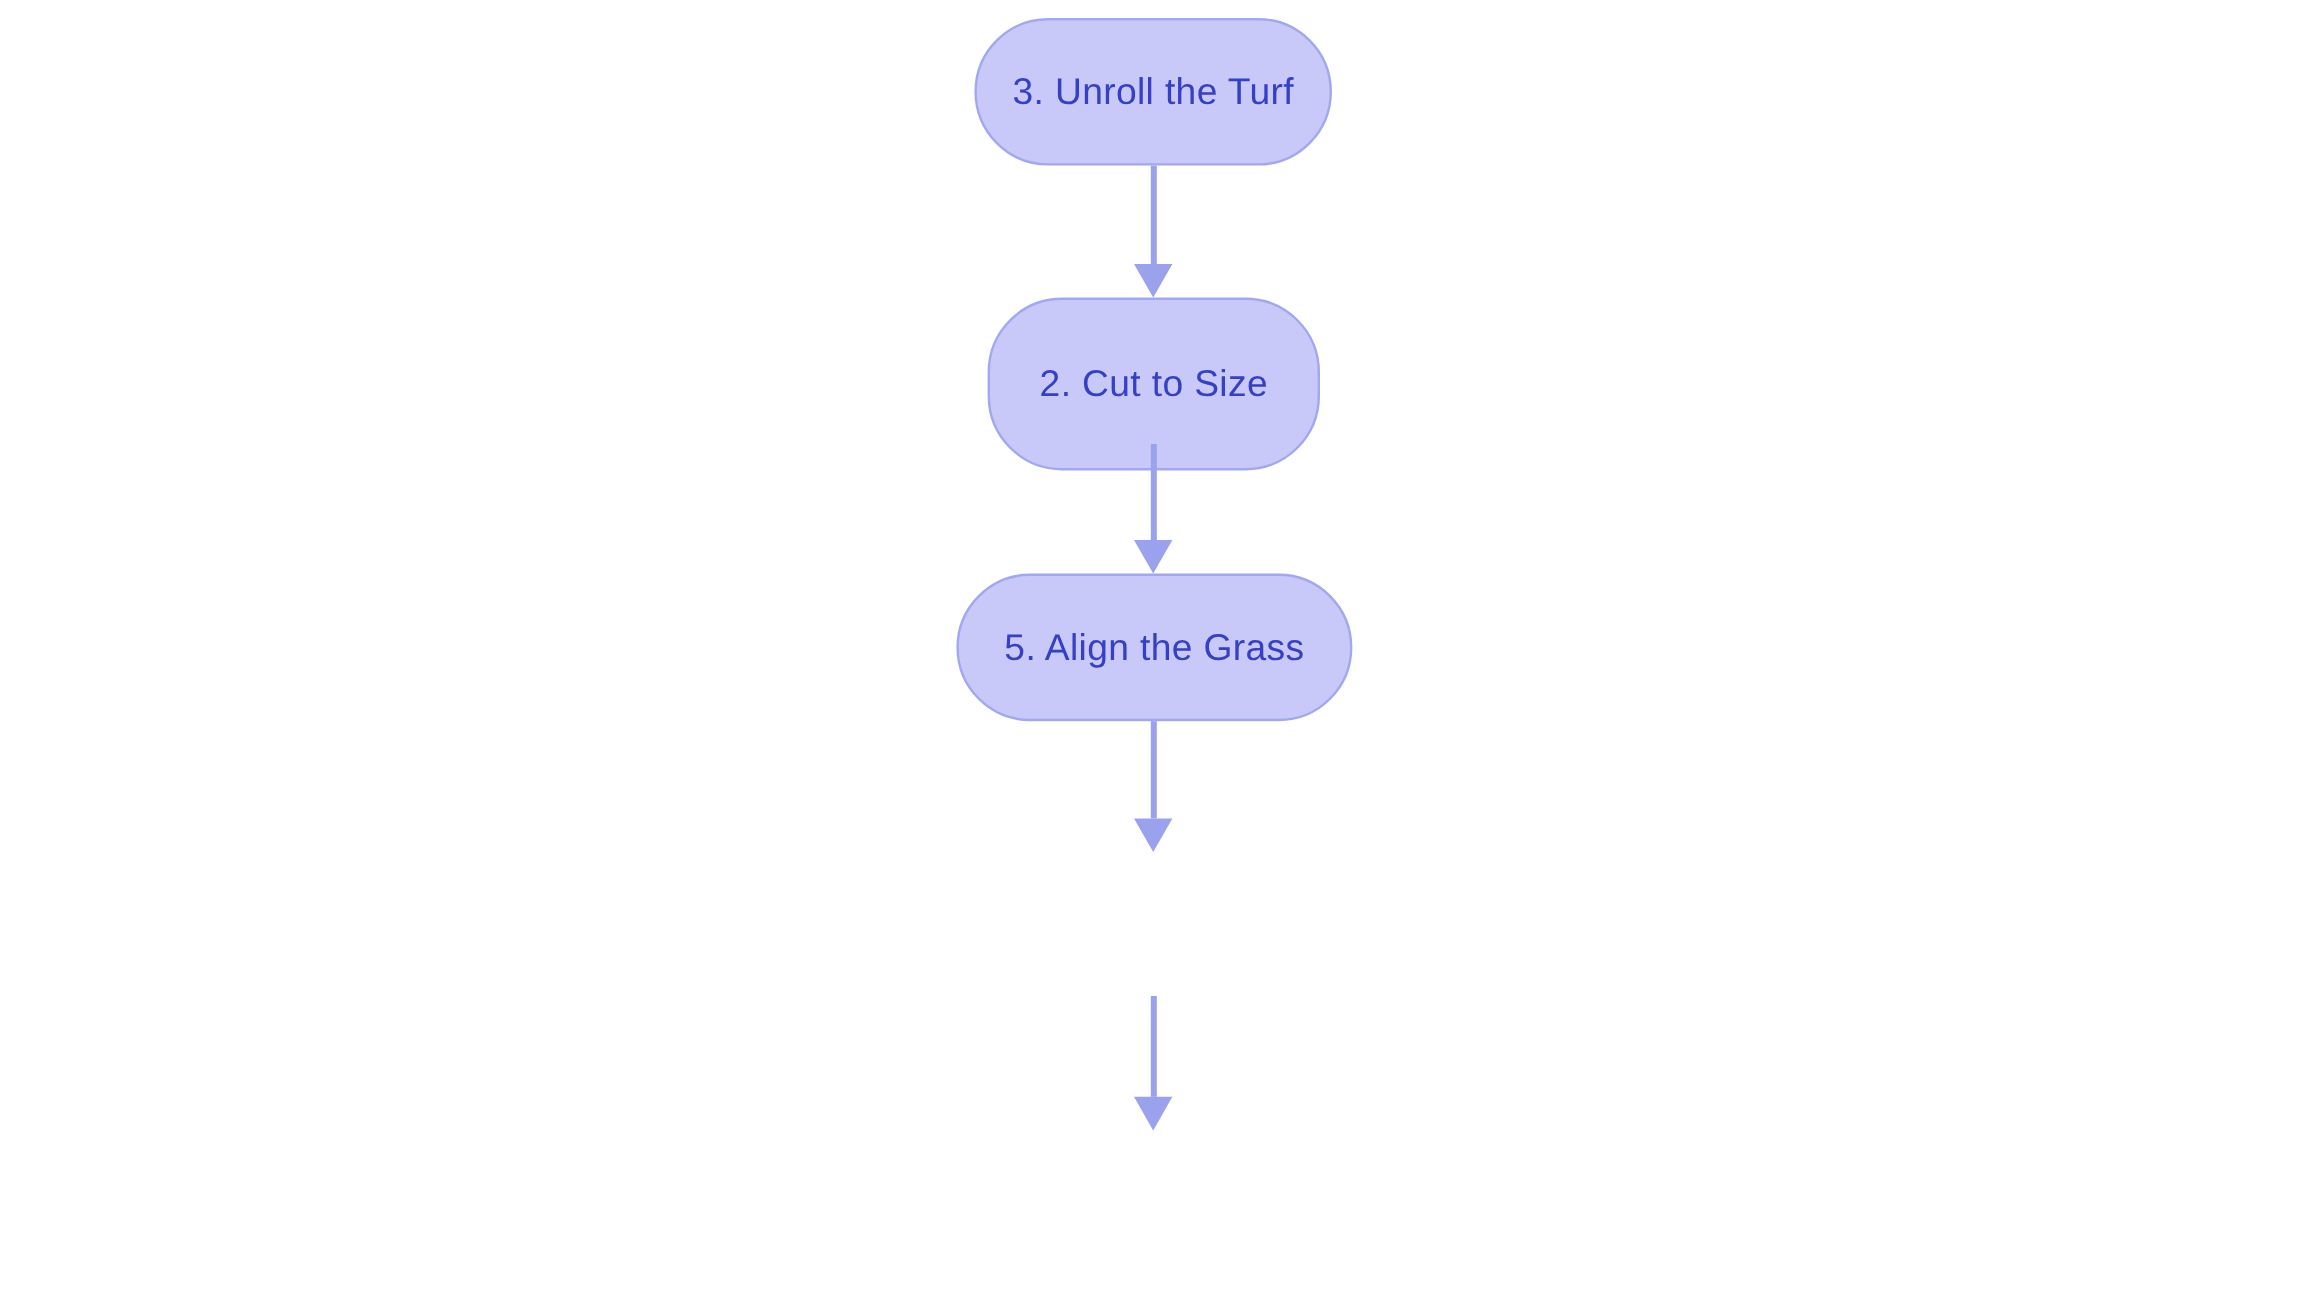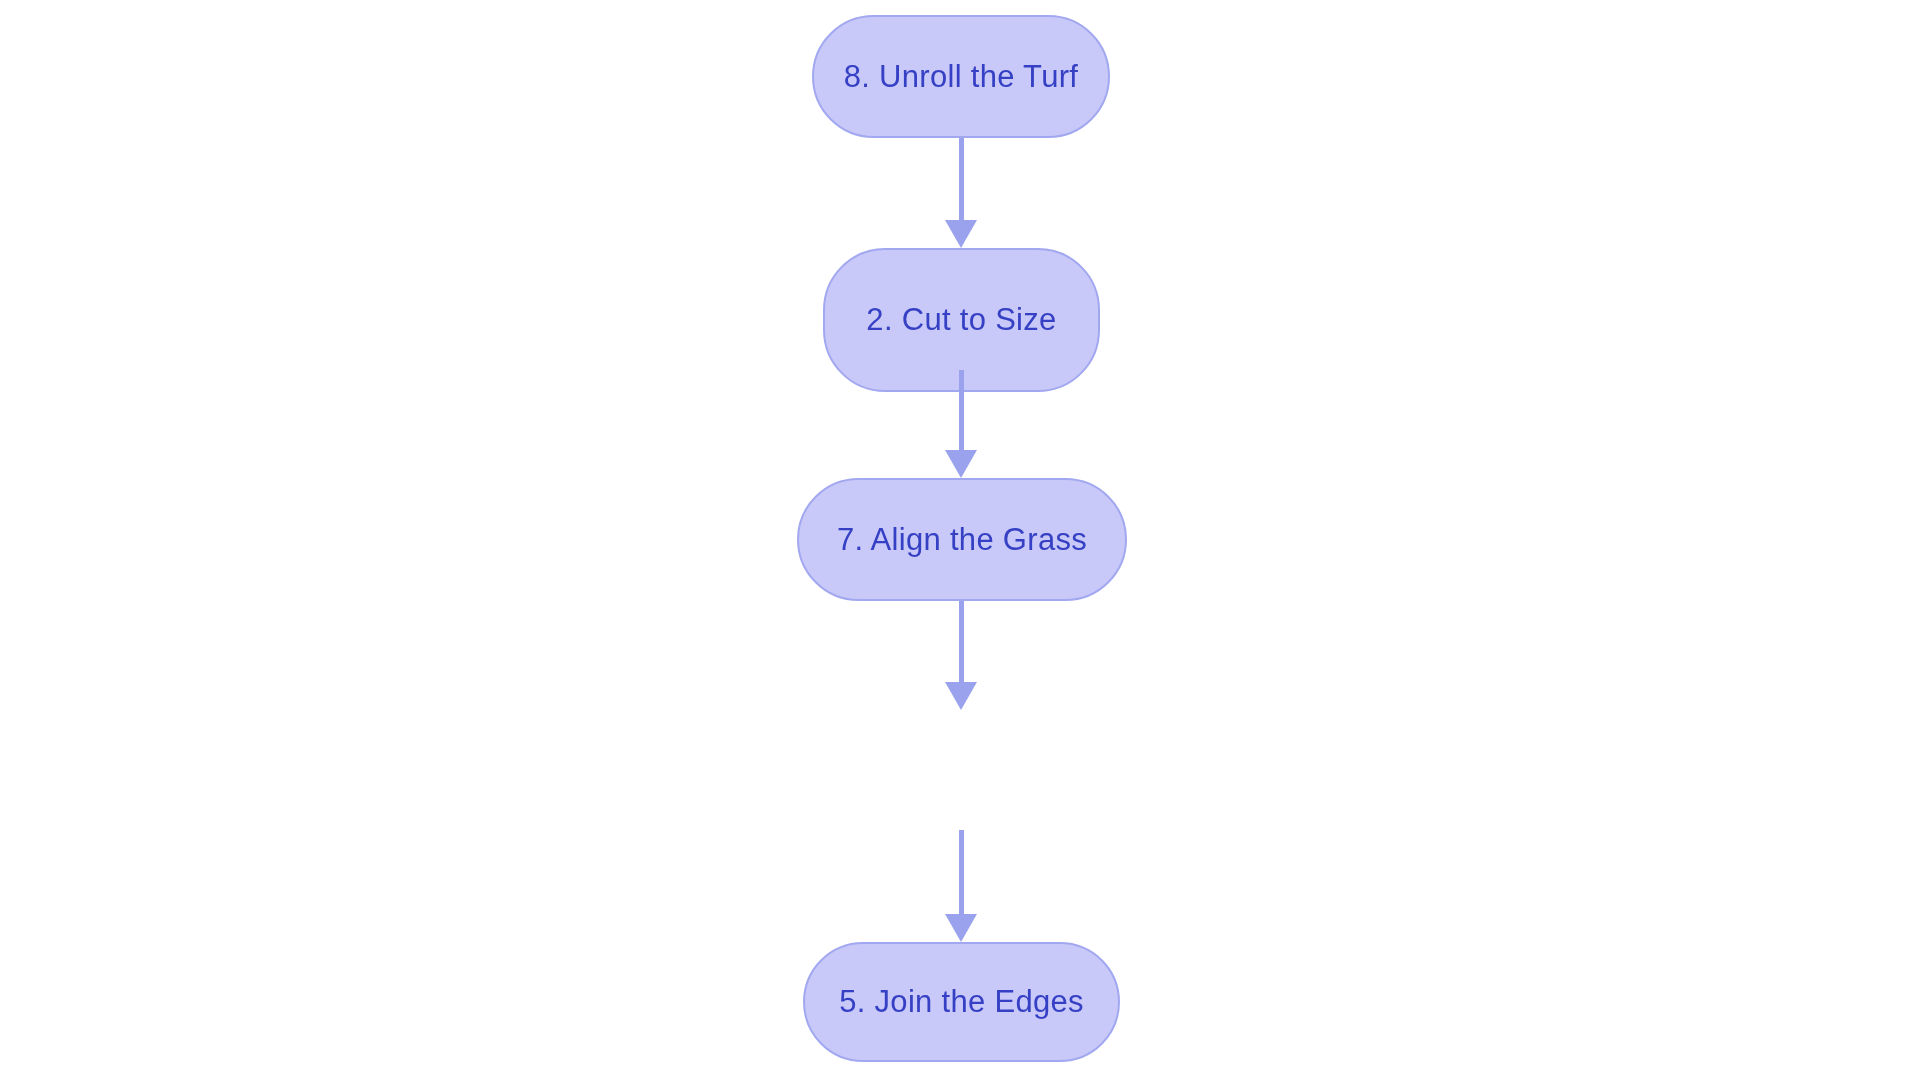--- a/index.html
+++ b/index.html
@@ -60,49 +60,46 @@
     border-right: 16px solid transparent;
     border-top: 28px solid #9aa1ed;
   }
 </style>
 </head>
 <body>
 
 <div class="canvas">
 
   <div class="node n1">
-    <span>8. Unroll the Turf</span>
+    <span>3. Unroll the Turf</span>
   </div>
 
   <div class="arrow a1">
     <div class="line"></div>
     <div class="head"></div>
   </div>
 
   <div class="node n2">
     <span>2. Cut to Size</span>
   </div>
 
   <div class="arrow a2">
     <div class="line"></div>
     <div class="head"></div>
   </div>
 
   <div class="node n3">
-    <span>7. Align the Grass</span>
+    <span>5. Align the Grass</span>
   </div>
 
   <div class="arrow a3">
     <div class="line"></div>
     <div class="head"></div>
   </div>
 
 
   <div class="arrow a4">
     <div class="line"></div>
     <div class="head"></div>
   </div>
 
-  <div class="node n5">
-    <span>5. Join the Edges</span>
-  </div>
 
 </div>
 
 </body></html>

